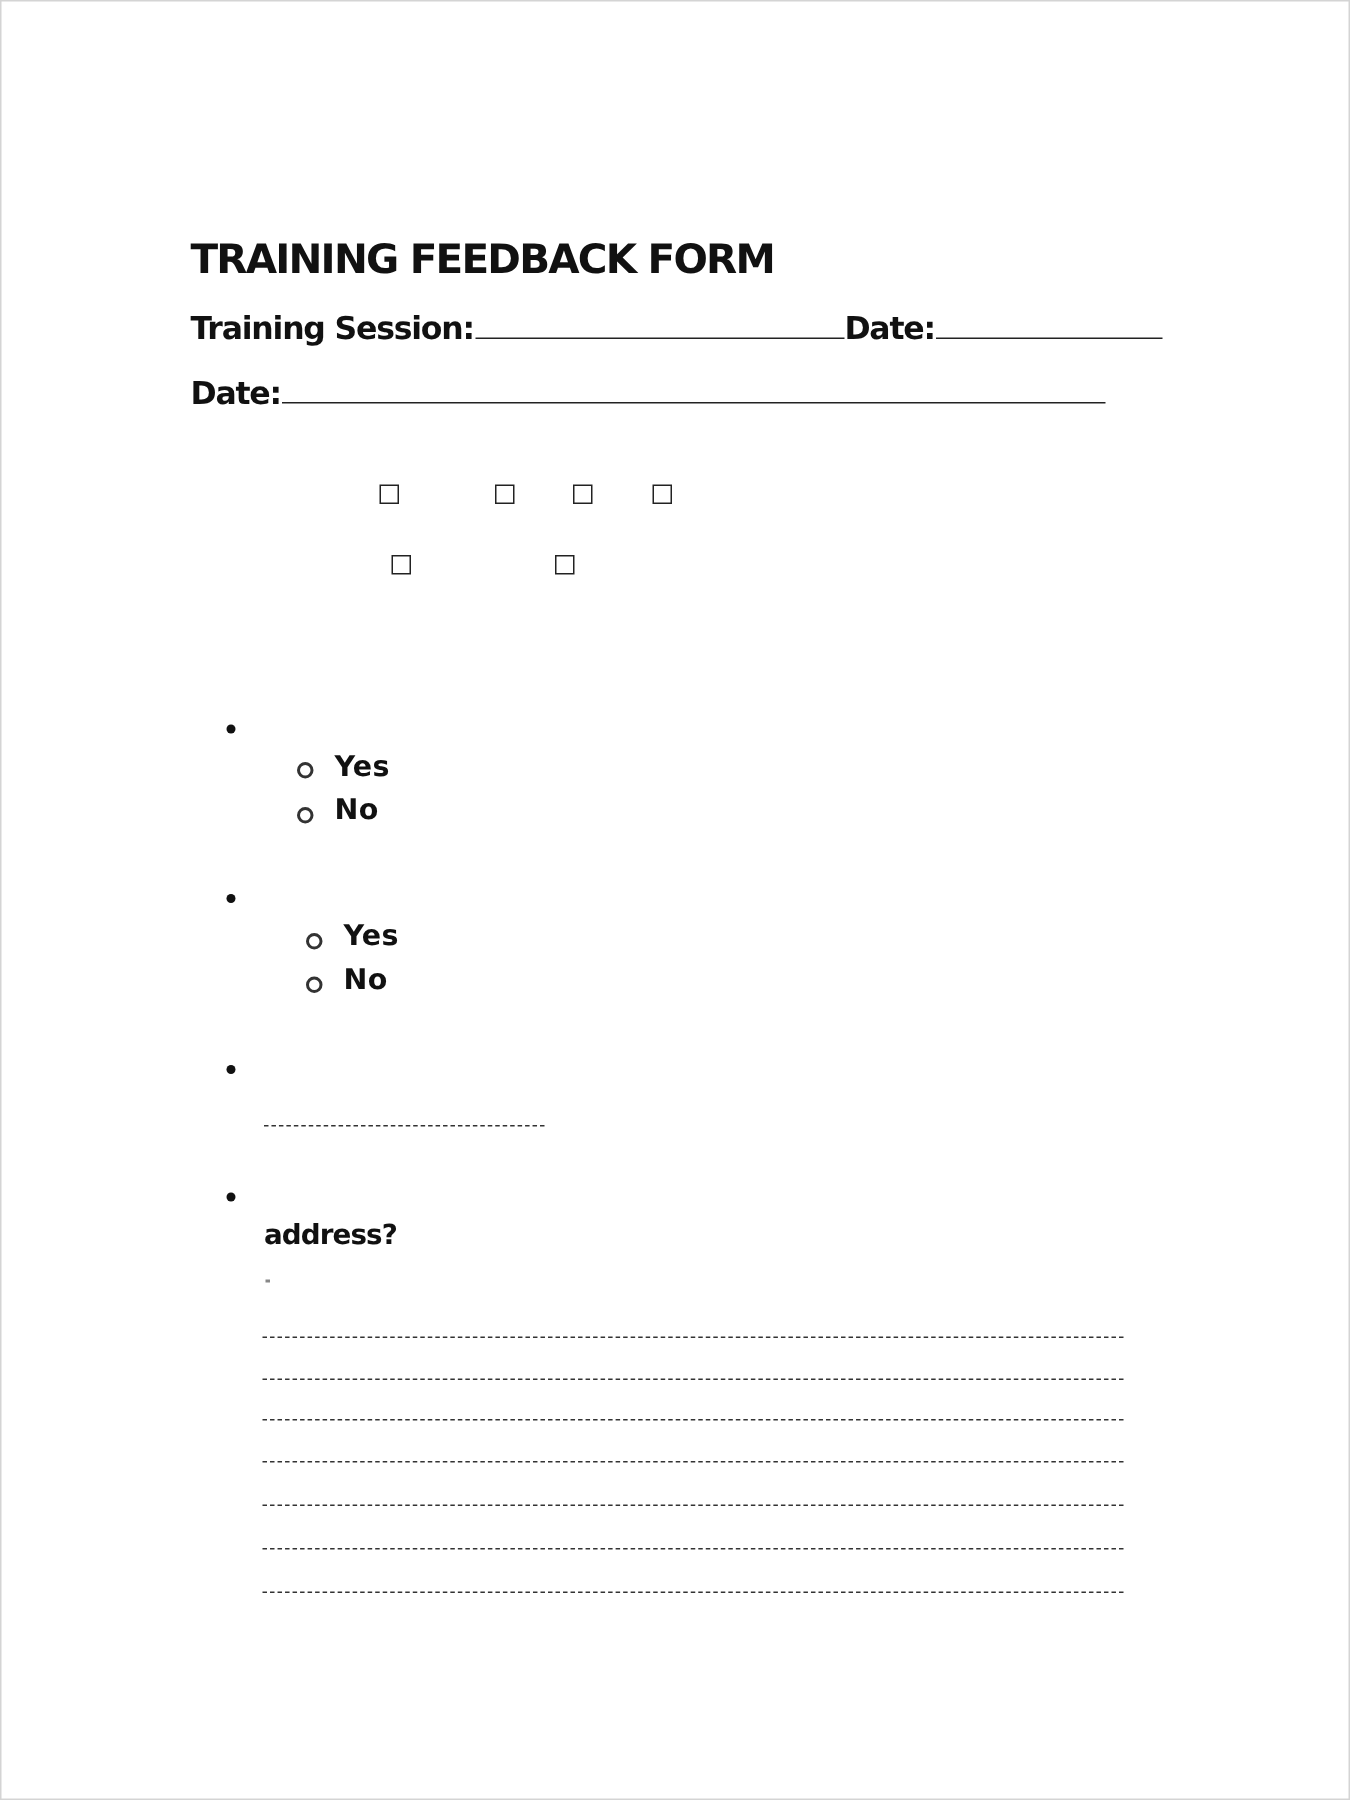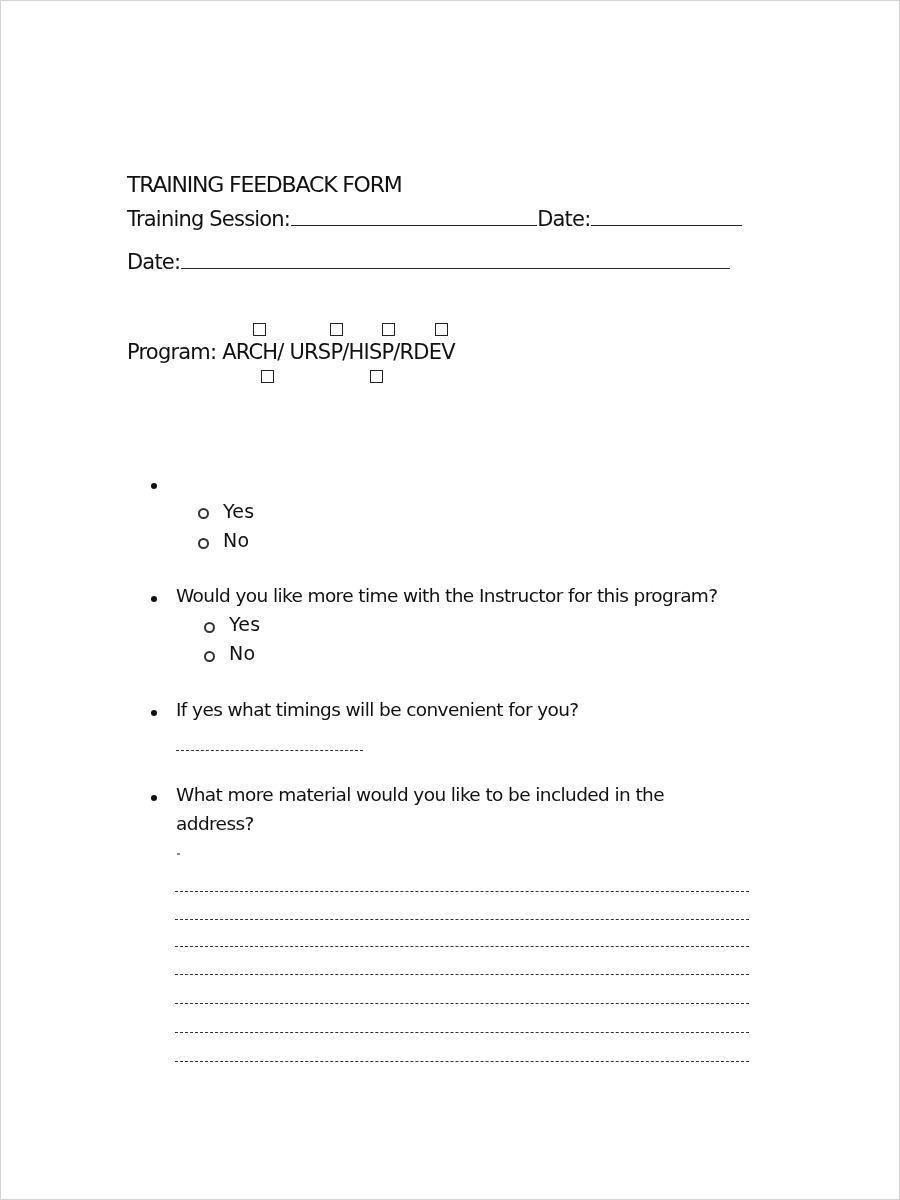--- a/index.html
+++ b/index.html
@@ -5,22 +5,22 @@
     html, body { margin: 0; padding: 0; }
     body {
       width: 900px; height: 1200px; background: #ffffff;
       font-family: "DejaVu Sans", sans-serif; color: #111;
       position: relative; overflow: hidden;
     }
     .page {
       position: absolute; left: 0; top: 0; width: 898px; height: 1198px;
       border: 1px solid #d4d4d4; background: #fff;
     }
-    .abs { position: absolute; white-space: nowrap; }
-    .title { left: 126px; top: 171px; font-size: 22px; letter-spacing: -1.2px; font-weight: normal; }
+    .abs { position: absolute; white-space: nowrap; font-weight: bold; }
+    .title { left: 126px; top: 157px; font-size: 27px; letter-spacing: -1.2px; font-weight: bold; }
     .field { font-size: 21px; letter-spacing: -0.8px; }
     .rule { display: inline-block; border-bottom: 1px solid #222; vertical-align: baseline; height: 1px; margin-left: 1px; }
     .cb { position: absolute; width: 13px; height: 13px; border: 1.3px solid #222; background: #fff; box-sizing: border-box; }
     .q { font-size: 18.5px; letter-spacing: -0.6px; }
     .bullet { position: absolute; width: 6px; height: 6px; border-radius: 50%; background: #111; }
     .radio { position: absolute; width: 11px; height: 11px; border-radius: 50%; border: 2px solid #333; box-sizing: border-box; background: #fff; }
     .opt { font-size: 19px; letter-spacing: 0.2px; }
     .line { position: absolute; height: 0; border-top: 1.6px dashed #333; }
     .dot { position: absolute; width: 3px; height: 2px; background: #888; }
   </style>
@@ -38,48 +38,41 @@
   <div class="abs field" style="left:126px; top:249px;">
     <span>Date:</span><span class="rule" style="width:549px;"></span>
   </div>
 
 
   <div class="cb" style="left:252px; top:322px;"></div>
   <div class="cb" style="left:329px; top:322px;"></div>
   <div class="cb" style="left:381px; top:322px;"></div>
   <div class="cb" style="left:434px; top:322px;"></div>
 
-  <div class="abs field" style="left:126px; top:339px;">
-    <span>Program:</span>
-    <span>ARCH/ URSP/HISP/RDEV</span>
-  </div>
 
   <div class="cb" style="left:260px; top:369px;"></div>
   <div class="cb" style="left:369px; top:369px;"></div>
 
 
   <div class="bullet" style="left:150px; top:482px;"></div>
   <div class="radio" style="left:197px; top:507px;"></div>
   <div class="abs opt" style="left:222px; top:499px;">Yes</div>
   <div class="radio" style="left:197px; top:537px;"></div>
   <div class="abs opt" style="left:222px; top:528px;">No</div>
 
   <div class="bullet" style="left:150px; top:595px;"></div>
-  <div class="abs q" style="left:175px; top:584px;">Would you like more time with the Instructor for this program?</div>
   <div class="radio" style="left:203px; top:621px;"></div>
   <div class="abs opt" style="left:228px; top:612px;">Yes</div>
   <div class="radio" style="left:203px; top:650px;"></div>
   <div class="abs opt" style="left:228px; top:641px;">No</div>
 
   <div class="bullet" style="left:150px; top:709px;"></div>
-  <div class="abs q" style="left:175px; top:698px;">If yes what timings will be convenient for you?</div>
   <div class="line" style="left:175px; top:749px; width:187px;"></div>
 
   <div class="bullet" style="left:150px; top:794px;"></div>
-  <div class="abs q" style="left:175px; top:783px;">What more material would you like to be included in the</div>
   <div class="abs q" style="left:175px; top:812px;">address?</div>
   <div class="dot" style="left:176px; top:852px;"></div>
 
   <div class="line" style="left:174px; top:890px; width:574px;"></div>
   <div class="line" style="left:174px; top:918px; width:574px;"></div>
   <div class="line" style="left:174px; top:945px; width:574px;"></div>
   <div class="line" style="left:174px; top:973px; width:574px;"></div>
   <div class="line" style="left:174px; top:1002px; width:574px;"></div>
   <div class="line" style="left:174px; top:1031px; width:574px;"></div>
   <div class="line" style="left:174px; top:1060px; width:574px;"></div>

